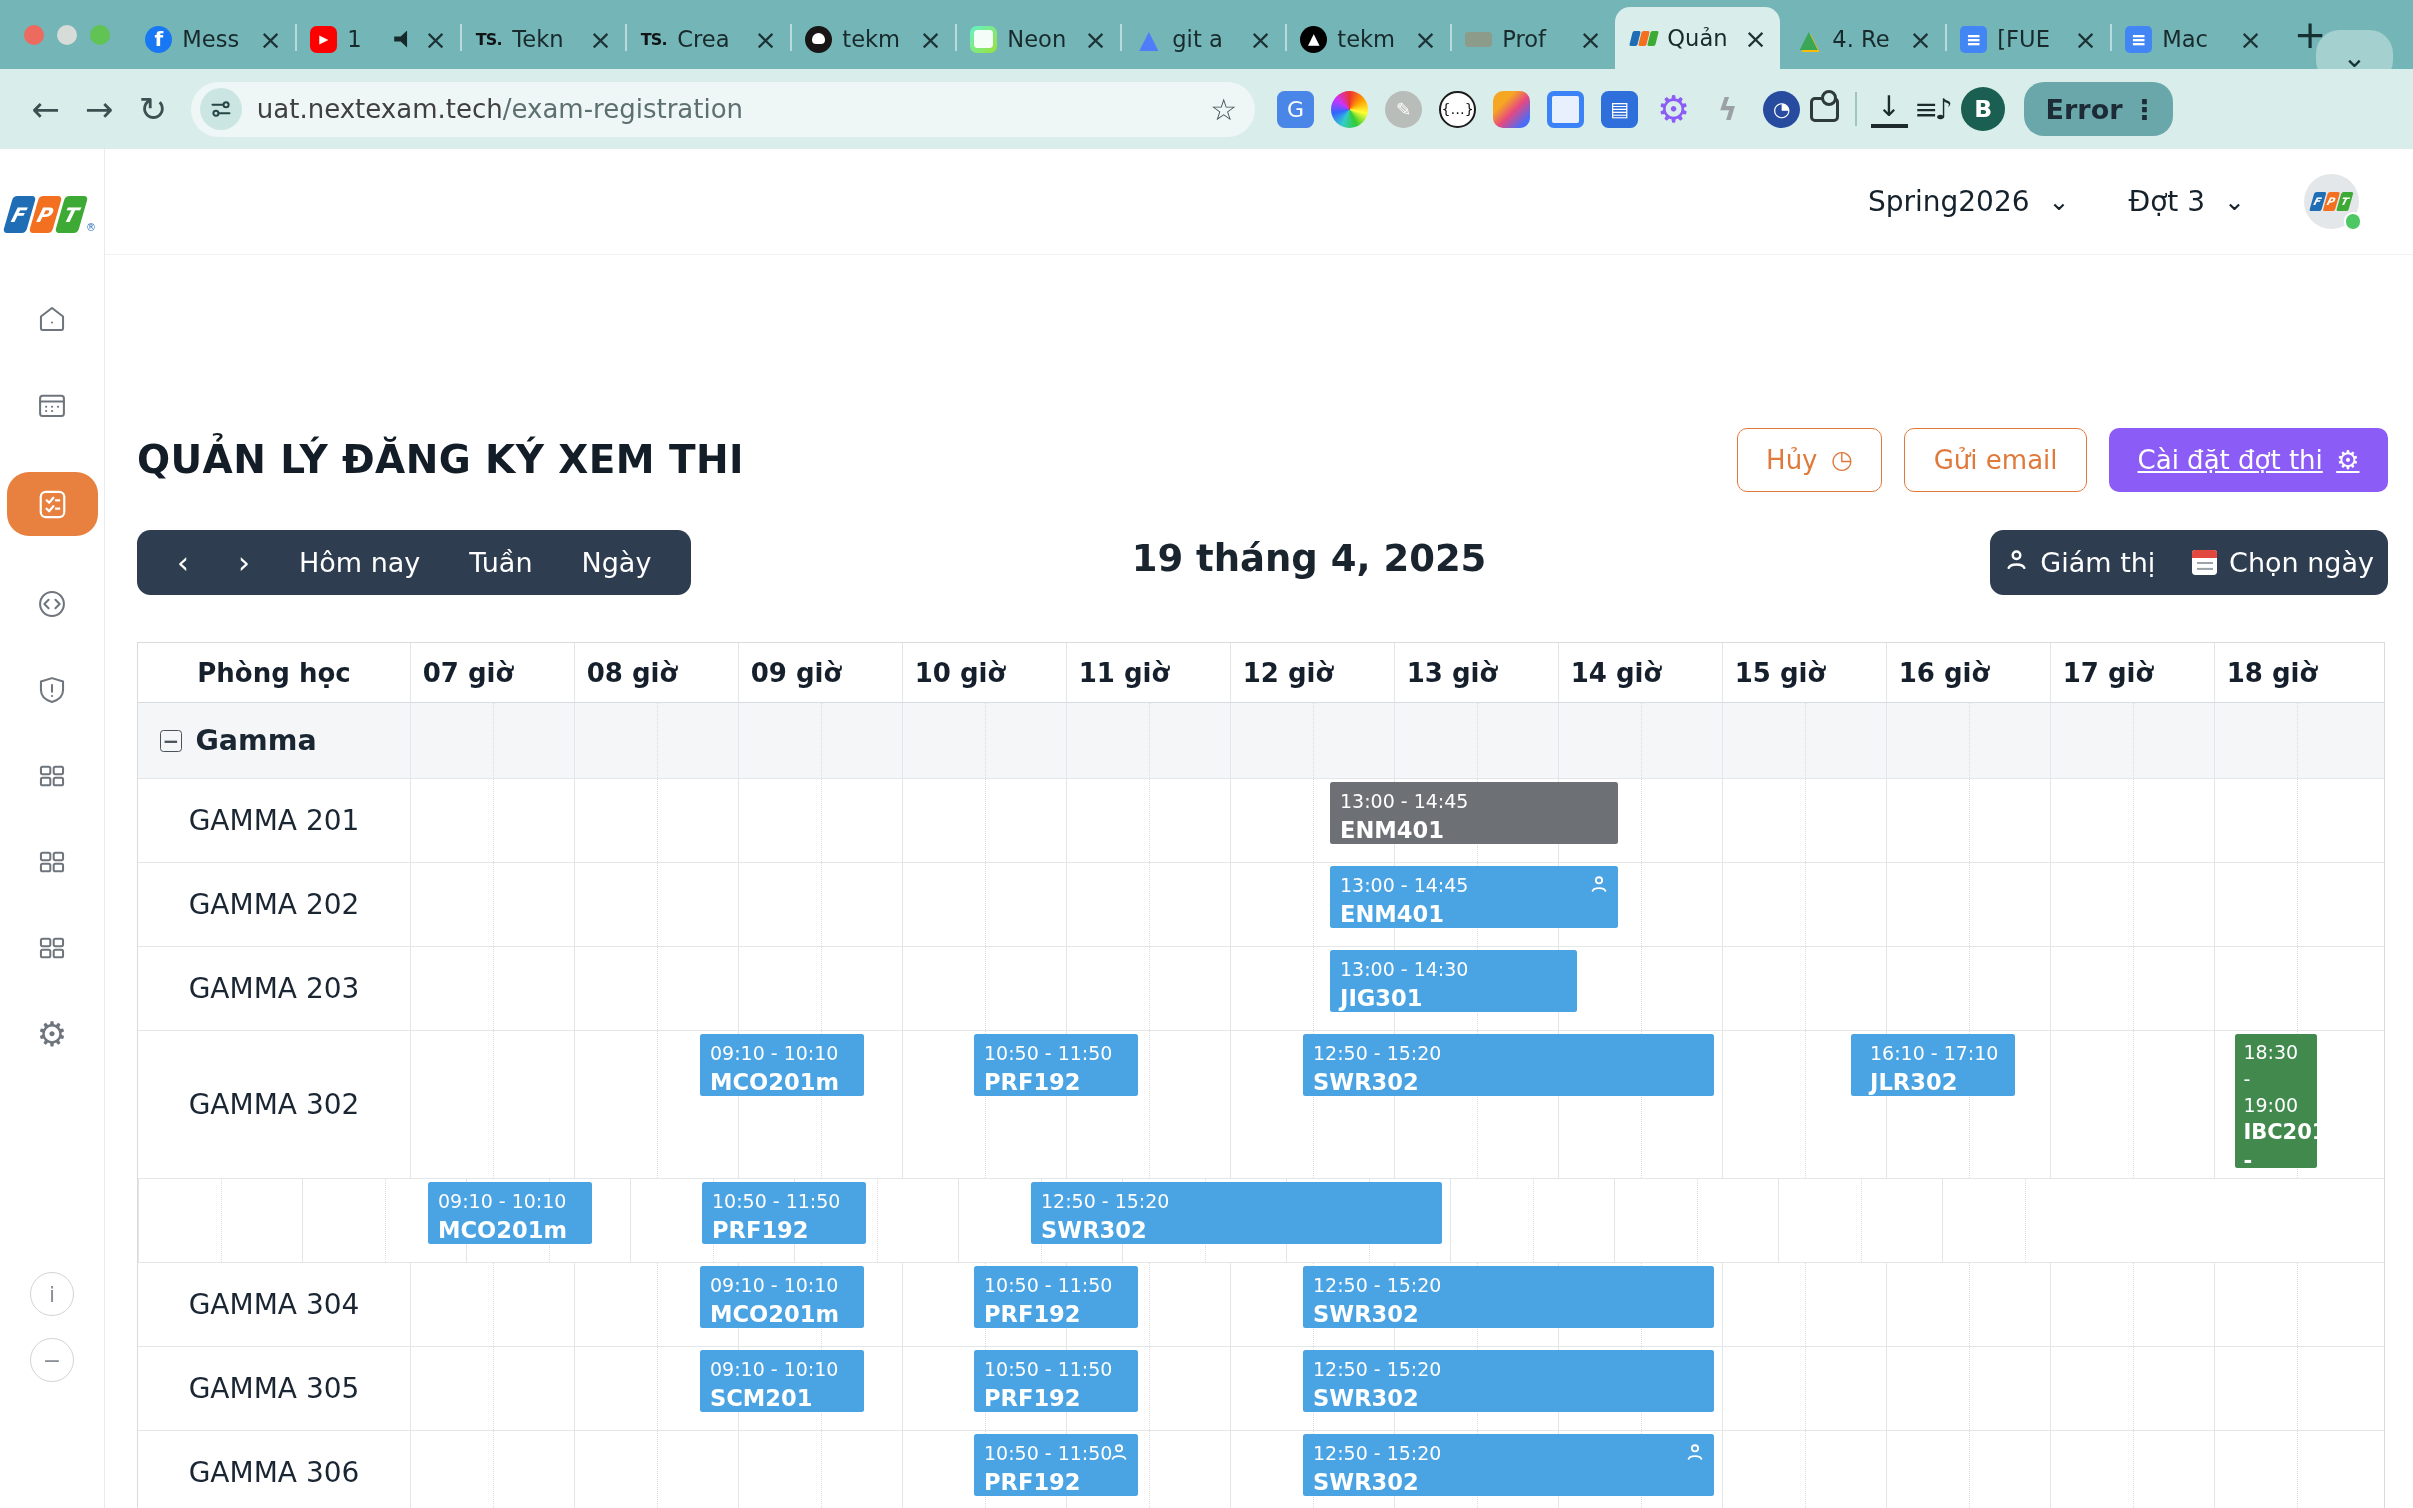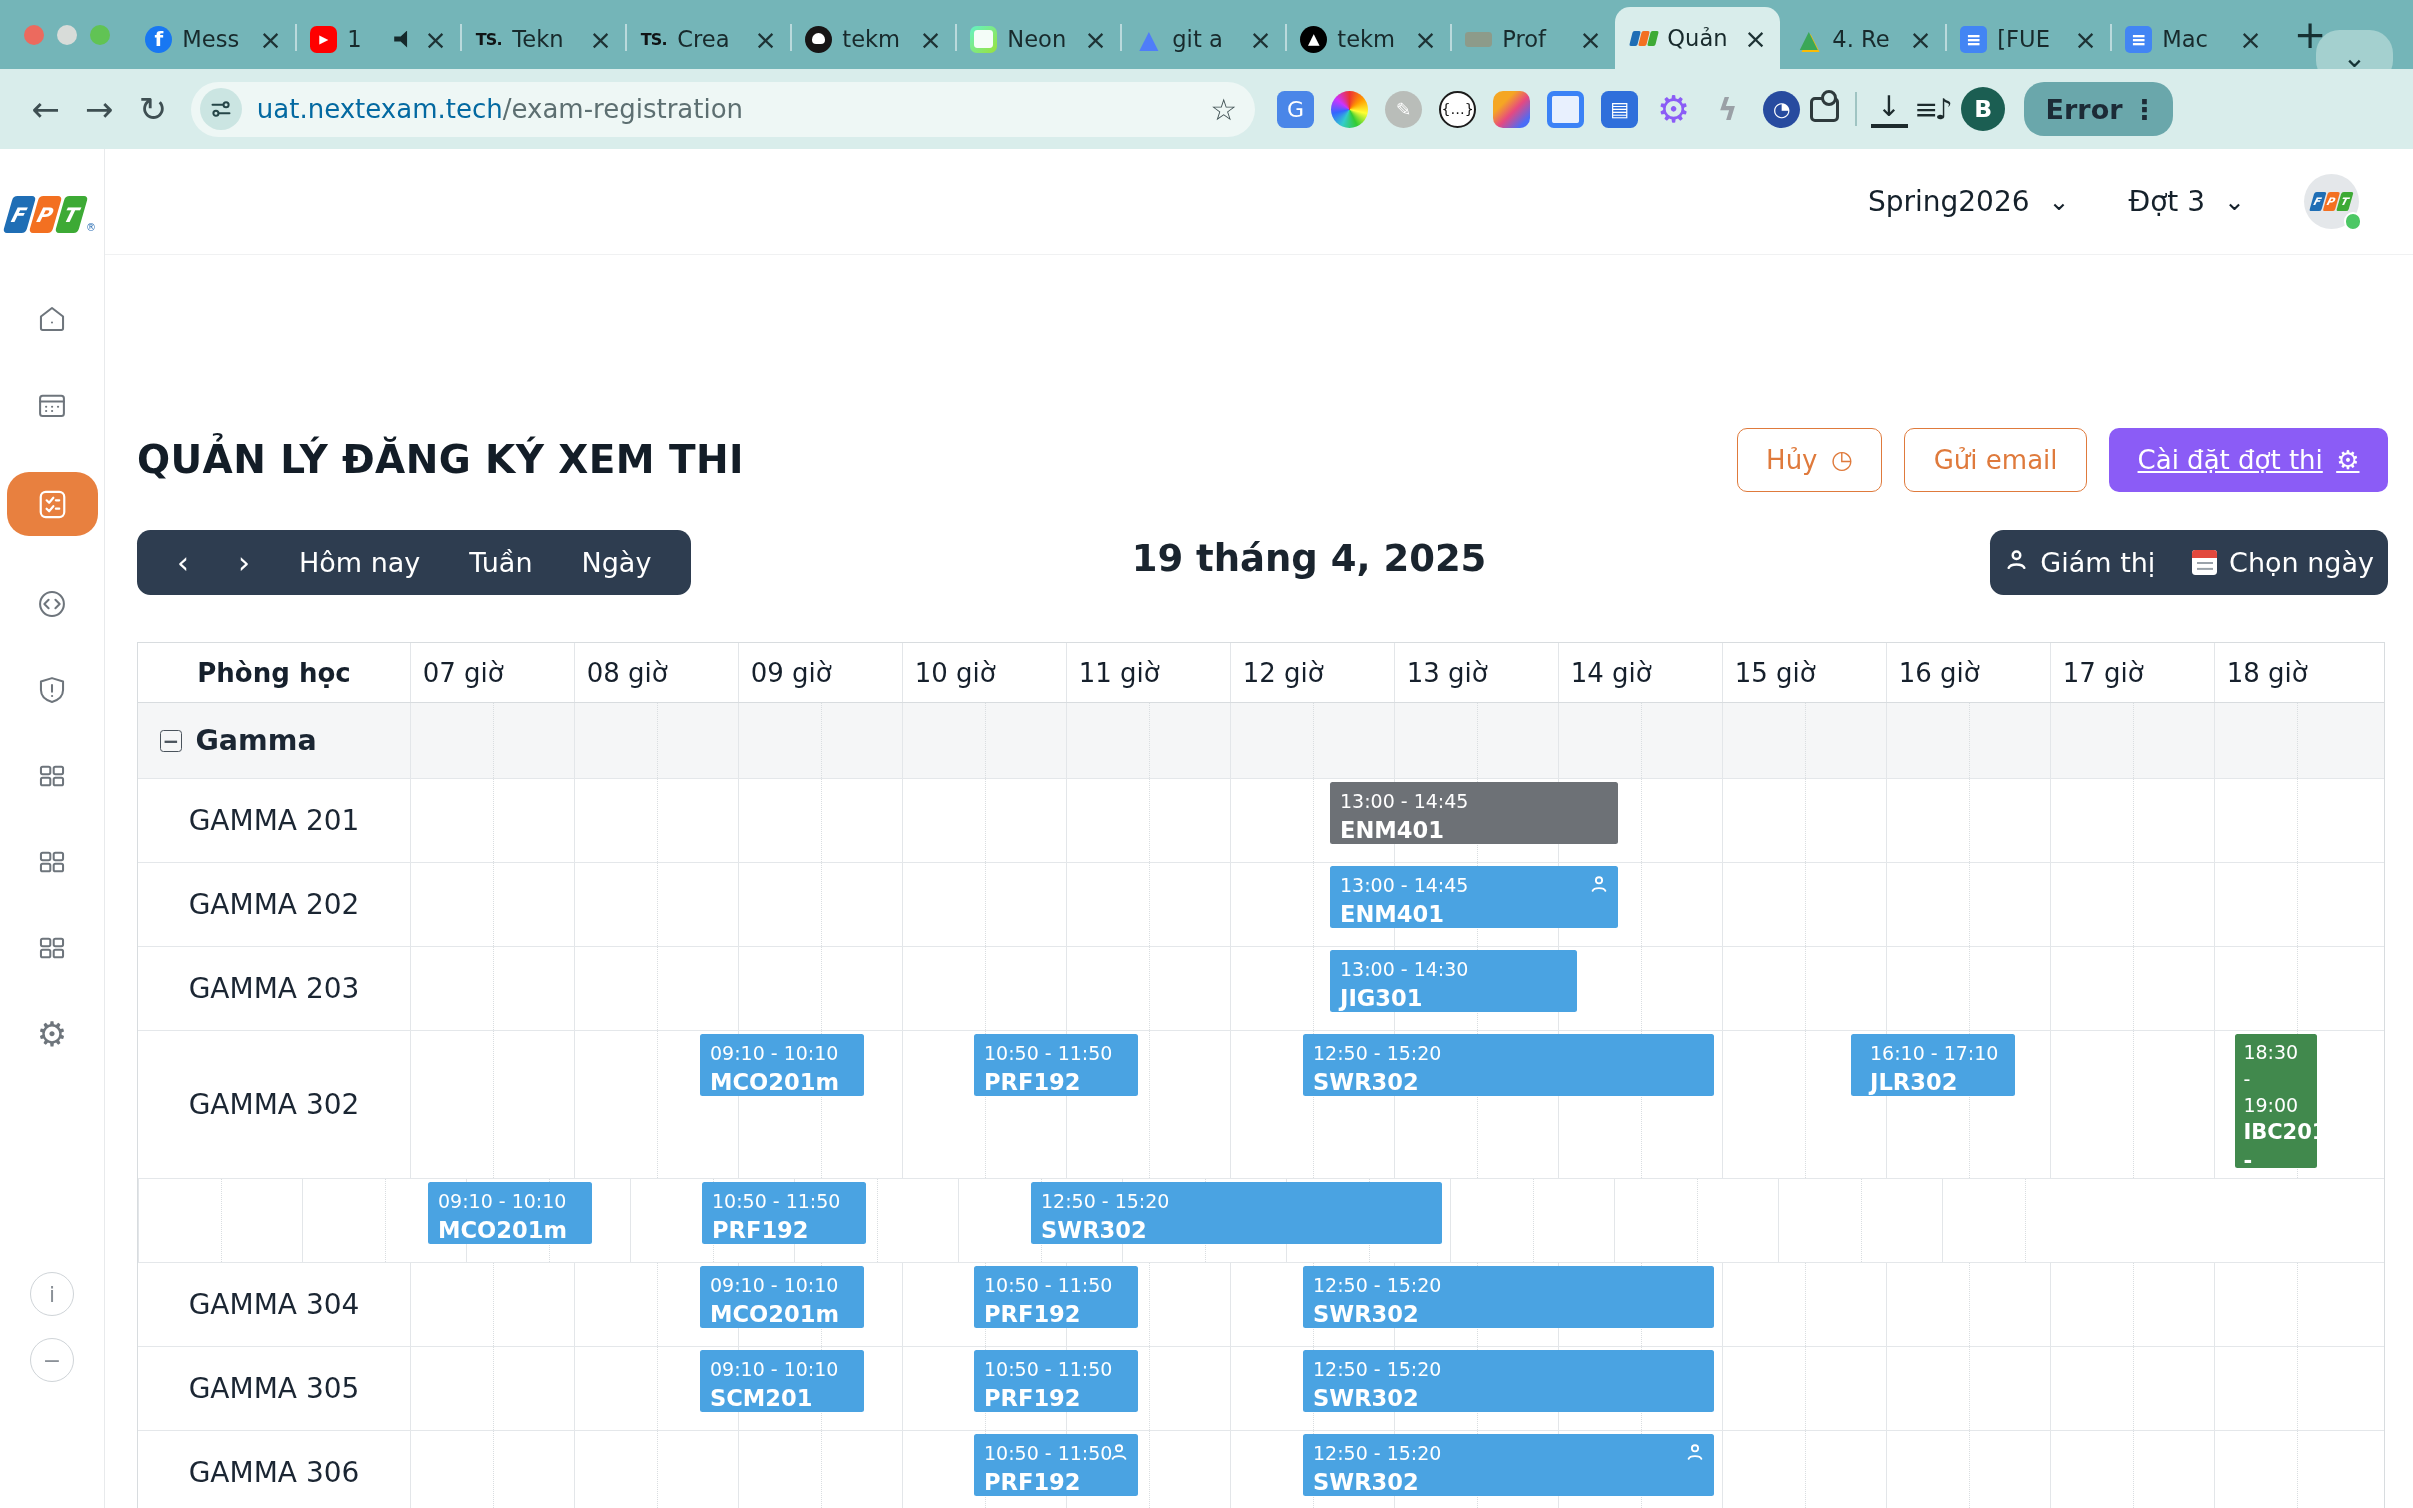--- a/index.html
+++ b/index.html
@@ -36,21 +36,21 @@
   .fav-fpt i{ width:7.5px; height:15px; border-radius:1.7px; transform:skewX(-14deg); }
   .speaker { width:18.4px; height:17px; background:#15292b; clip-path:polygon(0 35%,35% 35%,70% 0,70% 100%,35% 65%,0 65%); }
   .newtab { font-size:39px; color:#163032; padding:0 18.4px 11.7px; }
   .tab-overflow { position:absolute; right:20px; top:30px; width:77px; height:54px; background:#a4d0cf; border-radius:23.5px; display:flex; align-items:center; justify-content:center; font-size:28.5px; color:#153335; }
 
   .toolbar { position:absolute; top:69px; left:0; right:0; height:80px; background:#d9edeb; display:flex; align-items:center; padding:0 22px; gap:6.7px; }
   .navbtn { font-size:34px; color:#3e4f52; width:47px; text-align:center; }
   .omnibox { margin-left:8.4px; width:1064px; height:55px; background:#eef7f5; border-radius:28px; display:flex; align-items:center; padding:0 18.4px 0 8.4px; gap:15px; }
   .tune-chip { width:42px; height:42px; border-radius:50%; background:#cbe5e2; display:flex; align-items:center; justify-content:center; }
   .urltext { flex:1; font-size:26px; white-space:nowrap; overflow:hidden; }
-  .urltext .host{ color:#0369a1; } .urltext .path{ color:#5d6f71; }
+  .urltext .host{ color:#404040; } .urltext .path{ color:#5d6f71; }
   .star { font-size:30px; color:#3e4f52; }
   .extrow { display:flex; align-items:center; gap:17px; margin-left:15px; }
   .ext { width:37px; height:37px; display:flex; align-items:center; justify-content:center; font-size:22px; border-radius:7.5px; color:#fff; }
   .ext-translate{ background:#4a86e8; }
   .ext-colorzilla{ border-radius:50%; background:conic-gradient(#e33,#f90,#ff3,#3c3,#3cc,#36f,#c3f,#e33); }
   .ext-editor{ border-radius:50%; background:#b9bdb9; font-size:18.4px; }
   .ext-json{ border-radius:50%; border:2.5px solid #1c1c1c; color:#111; background:#fff; font-size:14.2px; }
   .ext-highlighter{ background:linear-gradient(135deg,#f5a623 30%,#e64980 55%,#4a6cf7 85%); border-radius:10px; }
   .ext-selection{ border:5.9px solid #3b82f6; border-radius:6.7px; background:#e8f0fe; }
   .ext-save{ background:#2f6fdb; font-size:20px; }
@@ -112,21 +112,21 @@
 
   
   .gridwrap { position:absolute; top:493px; left:32px; width:2248px; height:942px; border:0.8px solid #d8dcdf; border-bottom:none; overflow:hidden; background:#fff; }
   .grow { display:flex; border-bottom:0.8px solid #e4e7ea; position:relative; }
   .room-cell { width:272px; flex:0 0 auto; display:flex; align-items:center; justify-content:center; font-size:28px; color:#1b2633; }
   .time-area { flex:1; position:relative; display:flex; }
   .hcell { width:164px; flex:0 0 auto; border-left:0.8px solid #e3e6e9; position:relative; }
   .hcell::after { content:""; position:absolute; left:50%; top:0; bottom:0; border-left:1.7px dotted #d9dde0; }
   .grow.header { height:60px; border-bottom:0.8px solid #d8dcdf; }
   .grow.header .room-cell { font-weight:bold; font-size:26px; color:#16202c; }
-  .grow.header .hcell { display:flex; align-items:center; padding-left:11.7px; font-weight:normal; font-size:26px; color:#16202c; }
+  .grow.header .hcell { display:flex; align-items:center; padding-left:11.7px; font-weight:bold; font-size:26px; color:#16202c; }
   .grow.header .hcell::after { display:none; }
   .grow.group { height:76px; background:#f5f6f7; }
   .grow.group .room-cell { justify-content:flex-start; padding-left:22px; gap:13.4px; font-weight:600; font-size:28.5px; }
   .collapse-box { width:22px; height:22px; border:1.7px solid #4a535c; border-radius:3.4px; display:flex; align-items:center; justify-content:center; font-size:20px; color:#4a535c; line-height:1; }
   .event { position:absolute; top:3.4px; height:62px; border-radius:2.5px; color:#fff; padding:5.9px 10px; overflow:hidden; line-height:1.38; }
   .event .etime { font-size:19px; }
   .event .ecode { font-size:22.6px; font-weight:bold; }
   .event.blue { background:#4aa3e2; } .event.grey { background:#6d7176; } .event.green { background:#41894d; height:134px; padding:5px 8.4px; }
   .event.green .ecode { font-size:21px; }
   .event .pers { position:absolute; top:6.7px; right:8.4px; }

